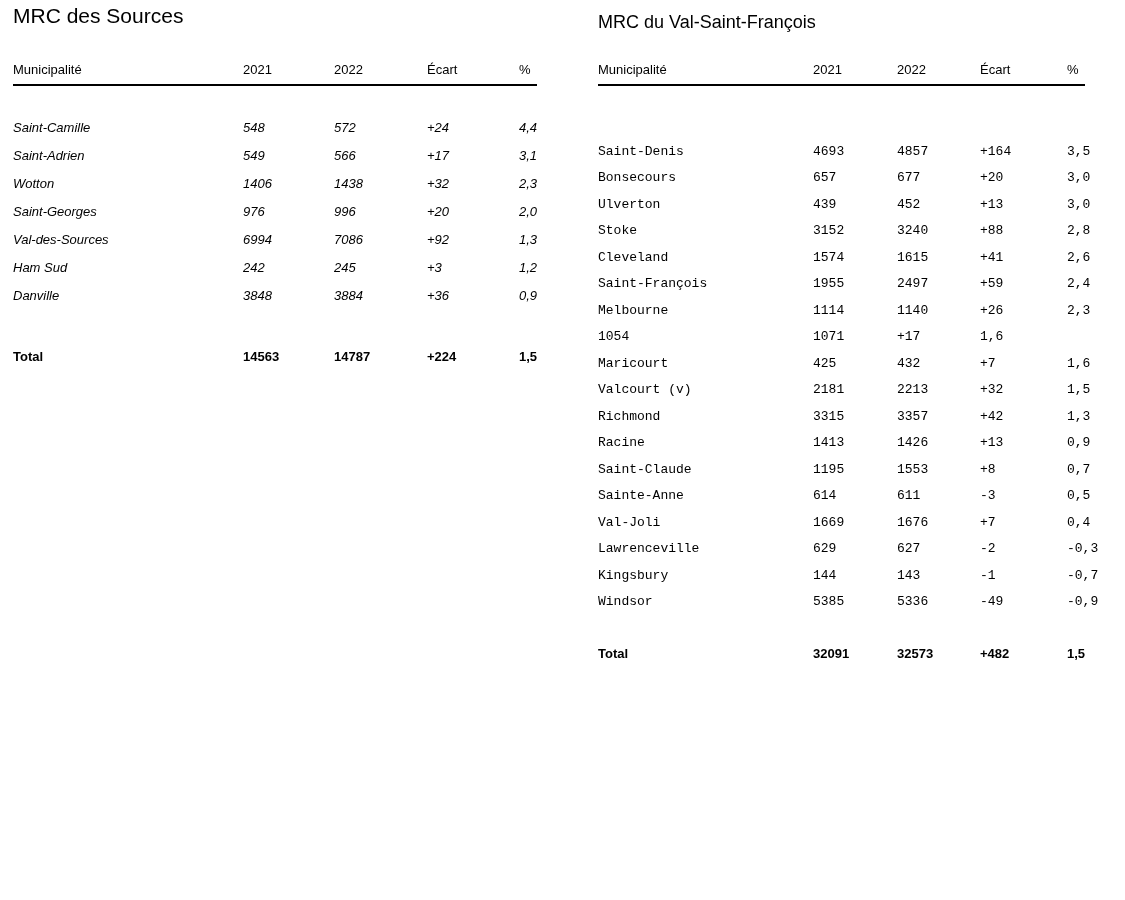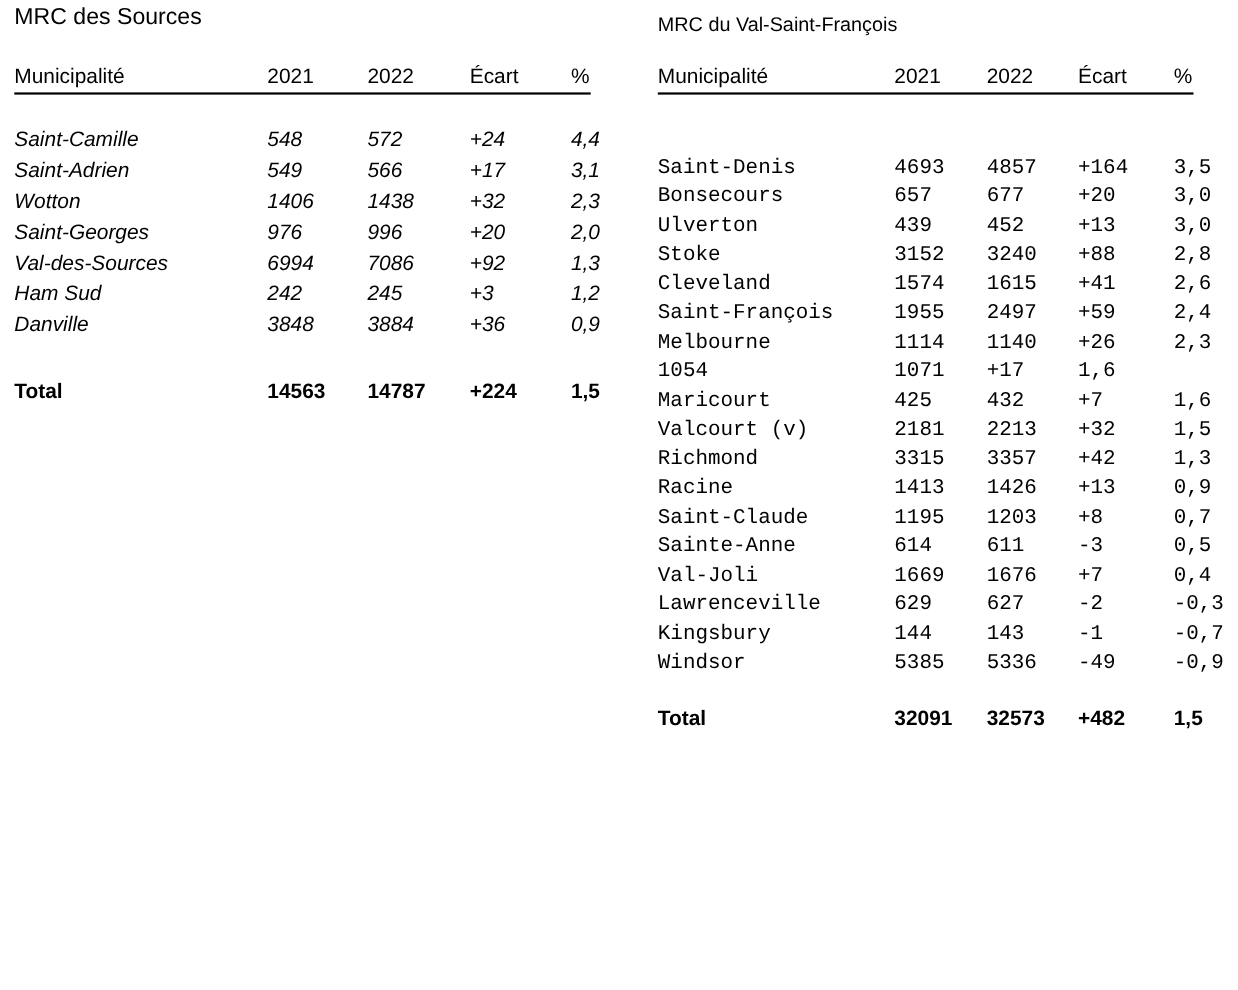--- a/index.html
+++ b/index.html
@@ -22,21 +22,21 @@
   .title {
     font-weight: normal;
     line-height: 24px;
     white-space: nowrap;
   }
   .t0 .title { font-size: 21px; }
   .t1 .title { font-size: 18px; }
 
   .row {
     display: grid;
-    font-size: 19px;
+    font-size: 13px;
   }
   .t0 .row { grid-template-columns: 230px 91px 93px 92px 1fr; line-height: 28px; }
   .t1 .row { grid-template-columns: 215px 84px 83px 87px 1fr; line-height: 26.5px; }
 
   .row .c { white-space: nowrap; overflow: visible; }
 
   .hdr {
     border-bottom: 2px solid #000000;
   }
   .t0 .hdr { margin-top: 28px; }
@@ -210,21 +210,21 @@
       <div class="row">
         <span class="c">Racine</span>
         <span class="c">1413</span>
         <span class="c">1426</span>
         <span class="c">+13</span>
         <span class="c">0,9</span>
       </div>
       <div class="row">
         <span class="c">Saint-Claude</span>
         <span class="c">1195</span>
-        <span class="c">1203</span>
+        <span class="c">1553</span>
         <span class="c">+8</span>
         <span class="c">0,7</span>
       </div>
       <div class="row">
         <span class="c">Sainte-Anne</span>
         <span class="c">614</span>
         <span class="c">611</span>
         <span class="c">-3</span>
         <span class="c">0,5</span>
       </div>

